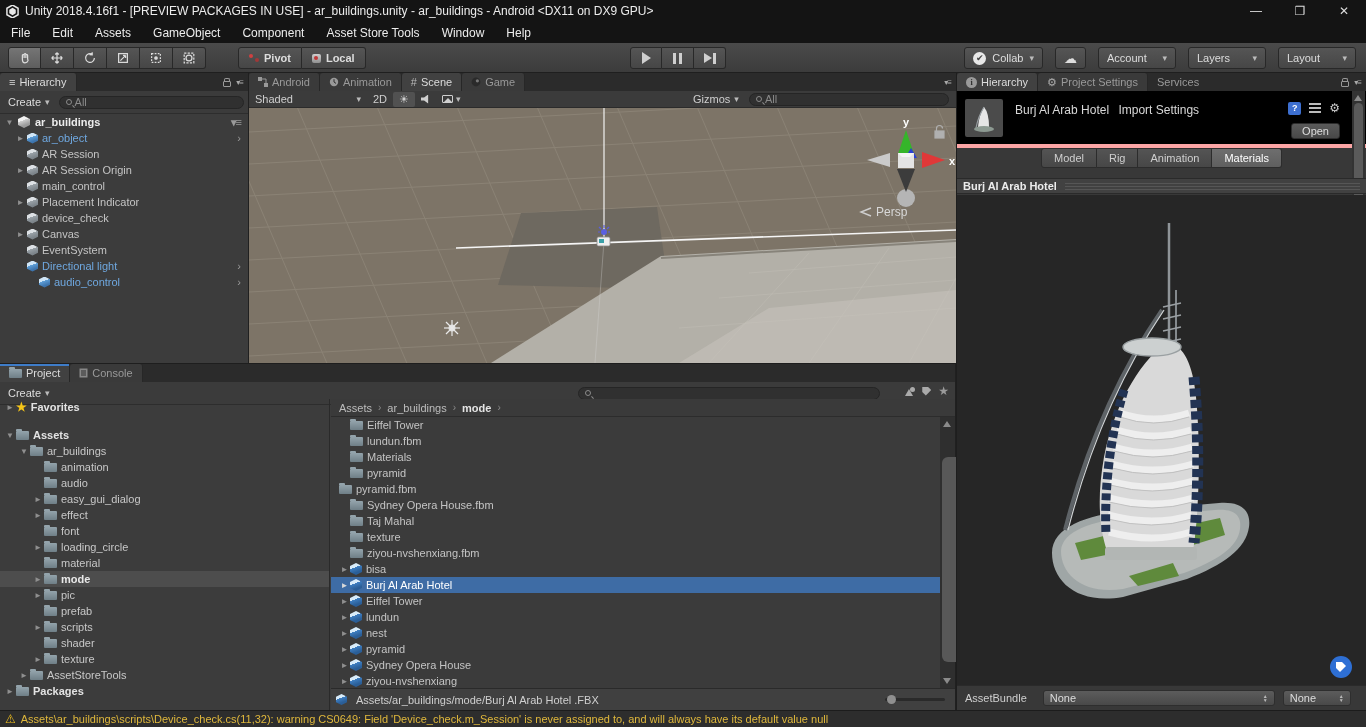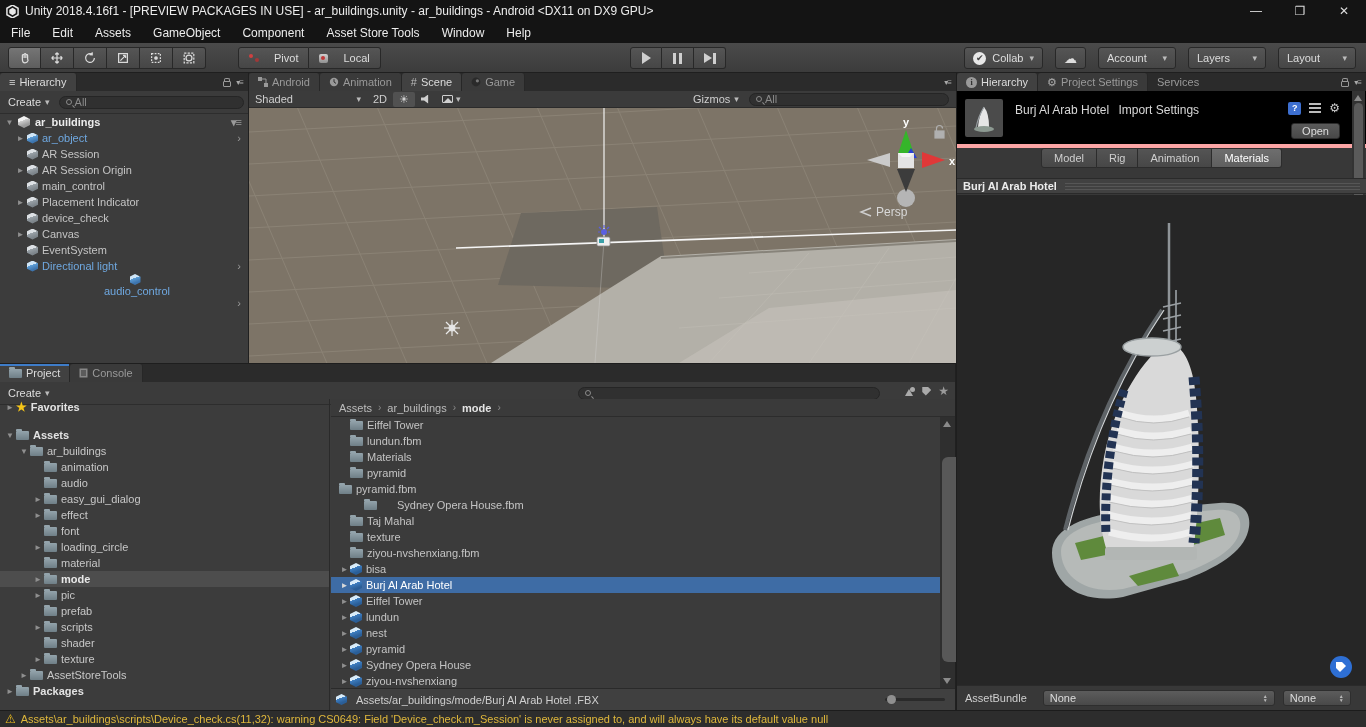--- a/index.html
+++ b/index.html
@@ -20,22 +20,22 @@
   .toolbar { position:absolute; top:43px; left:0; width:1366px; height:30px;
     background:linear-gradient(#4a4a4a,#3c3c3c); border-bottom:1px solid #1f1f1f; }
   .tool-group { position:absolute; left:8px; top:4px; display:flex; }
   .tool-btn { width:33px; height:22px; background:linear-gradient(#555,#464646); border:1px solid #282828;
     border-left-width:0; display:flex; align-items:center; justify-content:center; }
   .tool-btn:first-child { border-left-width:1px; border-radius:3px 0 0 3px; }
   .tool-btn:last-child { border-radius:0 3px 3px 0; }
   .tool-btn.active { background:linear-gradient(#757575,#5e5e5e); }
   .tool-btn svg { stroke:#dcdcdc; fill:none; stroke-width:1.4; }
   .pill-group { position:absolute; left:238px; top:4px; display:flex; }
-  .pill-btn { height:22px; padding:0 10px; display:flex; align-items:center; gap:15px; font-size:11px; color:#ddd;
-    background:linear-gradient(#555,#464646); border:1px solid #282828; border-left-width:0; }
+  .pill-btn { height:22px; padding:0 10px; display:flex; align-items:center; gap:5px; font-size:11px; color:#ddd;
+    background:linear-gradient(#555,#464646); border:1px solid #282828; border-left-width:0;font-weight:bold; }
   .pill-btn:first-child { border-left-width:1px; border-radius:3px 0 0 3px; }
   .pill-btn:last-child { border-radius:0 3px 3px 0; }
   .pivot-ic { width:10px; height:8px; position:relative; }
   .pivot-ic::before,.pivot-ic::after { content:""; position:absolute; width:4px; height:4px; border-radius:50%; background:#d04040; }
   .pivot-ic::before { left:0; top:0; } .pivot-ic::after { right:0; bottom:0; background:#a03838; }
   .local-ic { width:9px; height:9px; border-radius:2px; background:linear-gradient(#cfcfcf,#909090); position:relative; }
   .local-ic::after { content:""; position:absolute; left:2px; top:2px; width:4px; height:4px; border-radius:50%; background:#c03838; }
   .play-group { position:absolute; left:630px; top:4px; display:flex; }
   .play-btn { width:32px; height:22px; background:linear-gradient(#555,#464646); border:1px solid #282828;
     border-left-width:0; display:flex; align-items:center; justify-content:center; }
@@ -364,21 +364,21 @@
     <span class="exp"></span>
       <span class="cube"></span>
     <span class="htext">EventSystem</span>
   </div>
   <div class="hrow" style="padding-left:14px;">
     <span class="exp"></span>
       <span class="cube blue"></span>
     <span class="htext prefab">Directional light</span>
     <span class="parrow">›</span>
   </div>
-  <div class="hrow" style="padding-left:26px;flex-direction:column;">
+  <div class="hrow" style="padding-left:26px;">
     <span class="exp"></span>
       <span class="cube blue"></span>
     <span class="htext prefab">audio_control</span>
     <span class="parrow">›</span>
   </div>
 </div>
 
 <div class="scenepanel">
   <div class="tabbar">
     <div class="ptab">
@@ -671,21 +671,21 @@
         <span>Materials</span>
       </div>
       <div class="frow" style="padding-left:19px;">
         <span class="fold"></span>
         <span>pyramid</span>
       </div>
       <div class="frow" style="">
         <span class="fold"></span>
         <span>pyramid.fbm</span>
       </div>
-      <div class="frow" style="padding-left:33px;gap:16px;">
+      <div class="frow" style="padding-left:19px;">
         <span class="fold"></span>
         <span>Sydney Opera House.fbm</span>
       </div>
       <div class="frow" style="padding-left:19px;">
         <span class="fold"></span>
         <span>Taj Mahal</span>
       </div>
       <div class="frow" style="padding-left:19px;">
         <span class="fold"></span>
         <span>texture</span>

